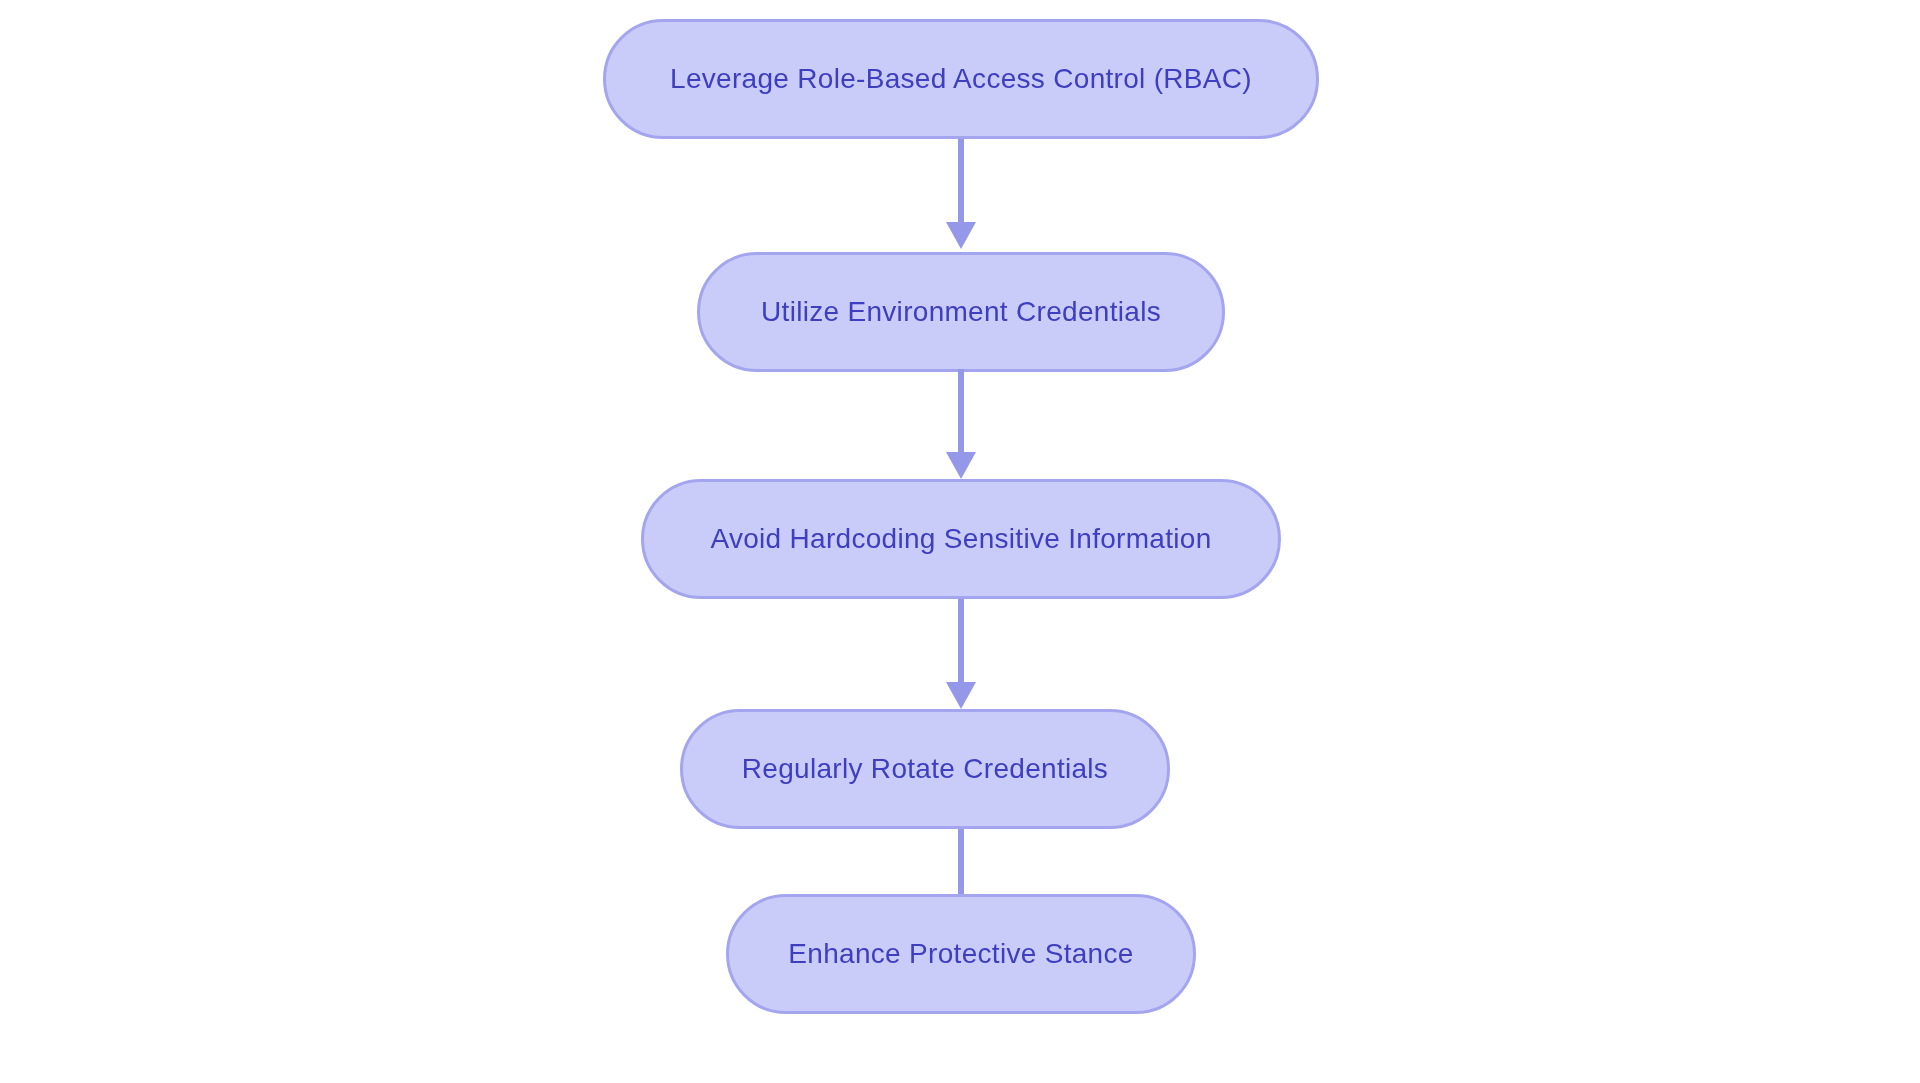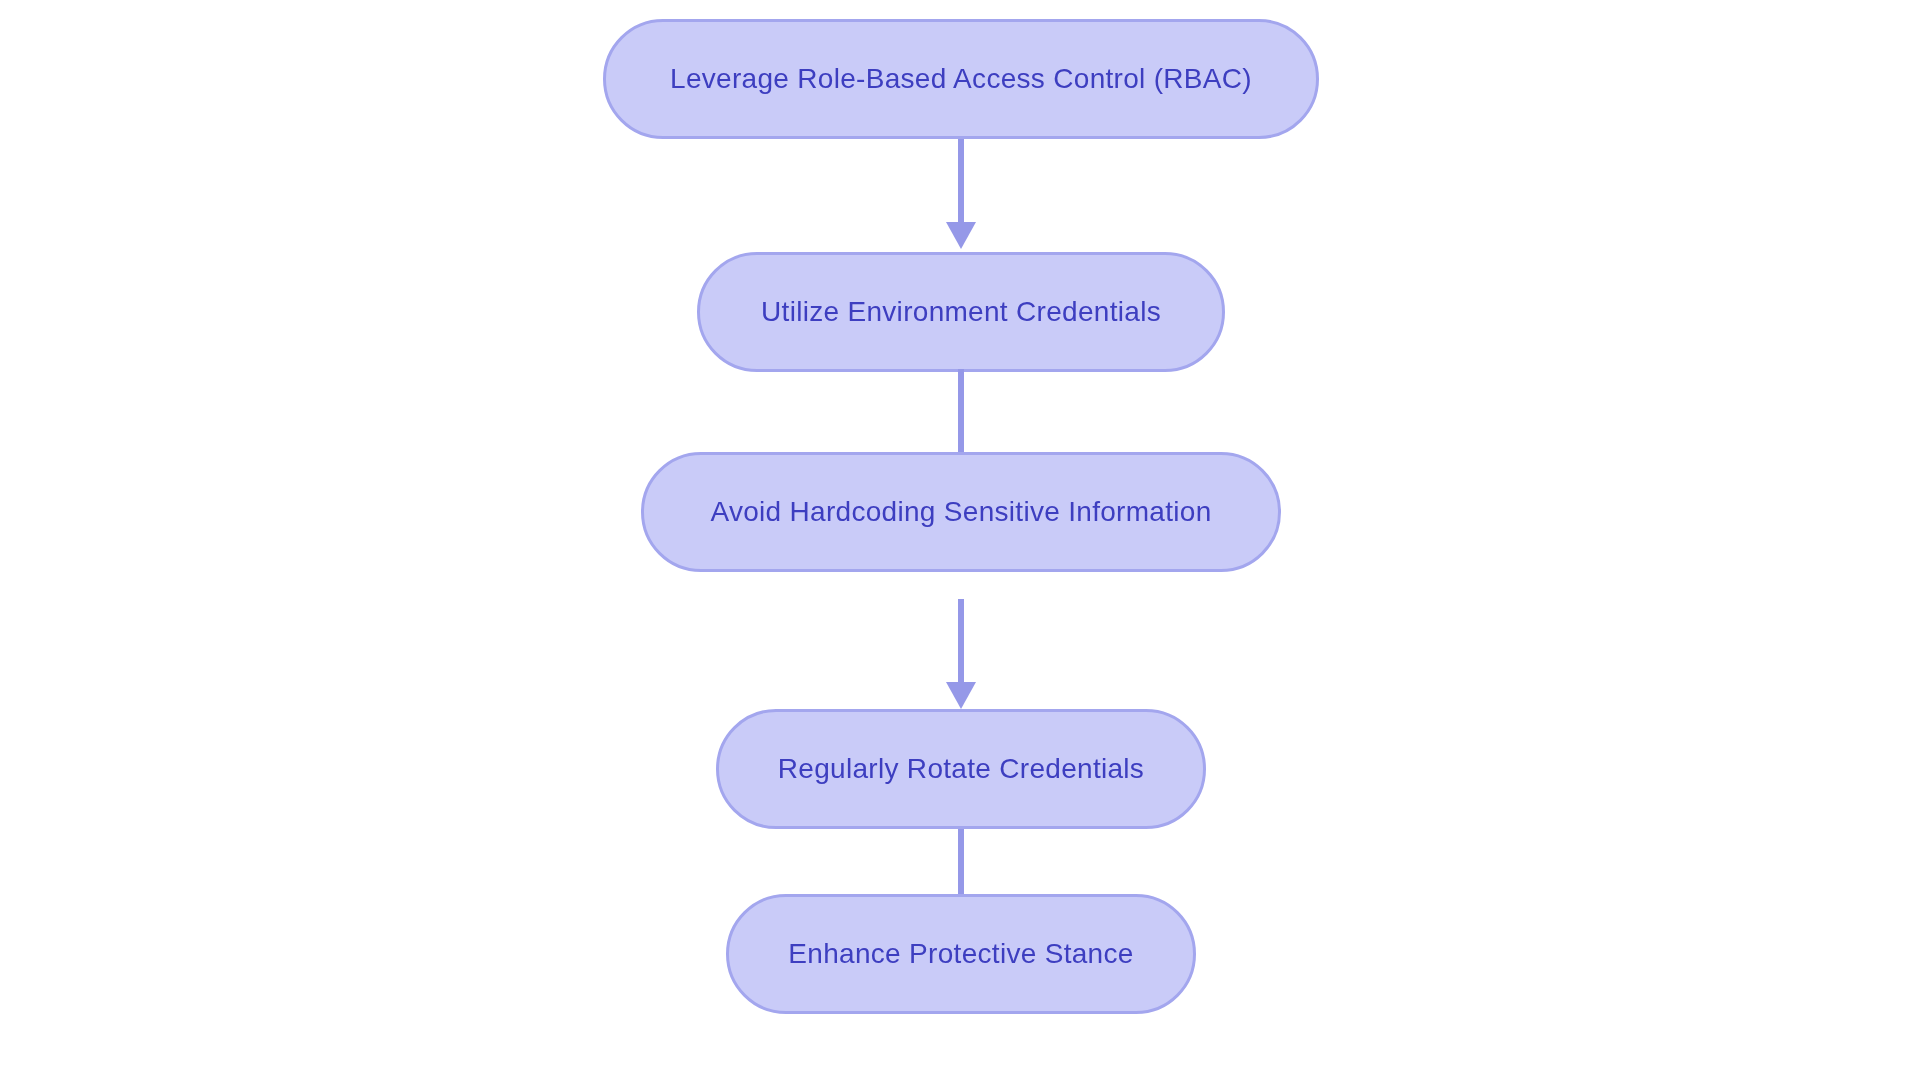--- a/index.html
+++ b/index.html
@@ -67,28 +67,28 @@
   <div class="arrow-shaft" style="top:139px;"></div>
   <div class="arrow-head" style="top:222px;"></div>
 
   <div class="node" style="left:697px; top:239px; width:528px;margin-top:13px;">
     <span>Utilize Environment Credentials</span>
   </div>
 
   <div class="arrow-shaft" style="top:369px;"></div>
   <div class="arrow-head" style="top:452px;"></div>
 
-  <div class="node" style="left:641px; top:452px; width:640px;">
+  <div class="node" style="left:641px; top:479px; width:640px;">
     <span>Avoid Hardcoding Sensitive Information</span>
   </div>
 
   <div class="arrow-shaft" style="top:599px;"></div>
   <div class="arrow-head" style="top:682px;"></div>
 
-  <div class="node" style="left:716px; top:709px; width:490px;">
+  <div class="node" style="left:680px; top:709px; width:490px;">
     <span>Regularly Rotate Credentials</span>
   </div>
 
   <div class="arrow-shaft" style="top:829px;"></div>
   <div class="arrow-head" style="top:912px;"></div>
 
   <div class="node" style="left:726px; top:894px; width:470px;">
     <span>Enhance Protective Stance</span>
   </div>
 

